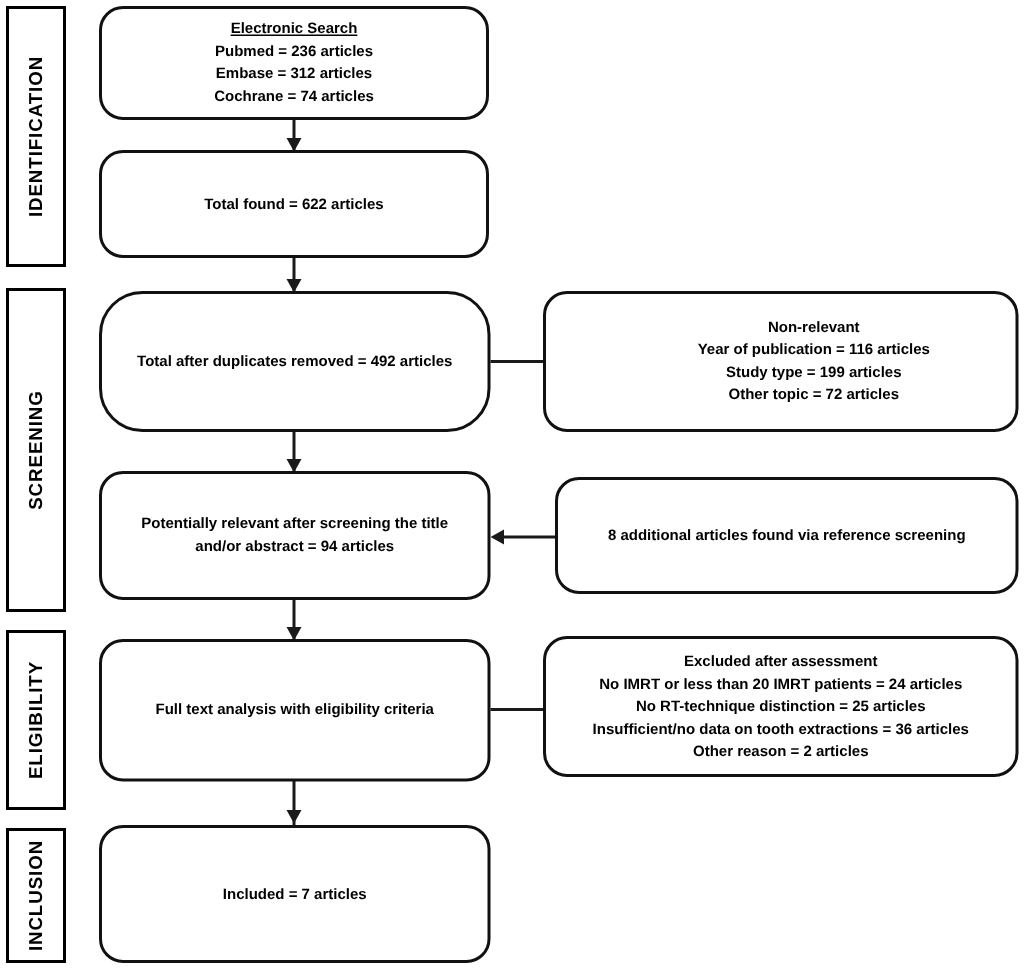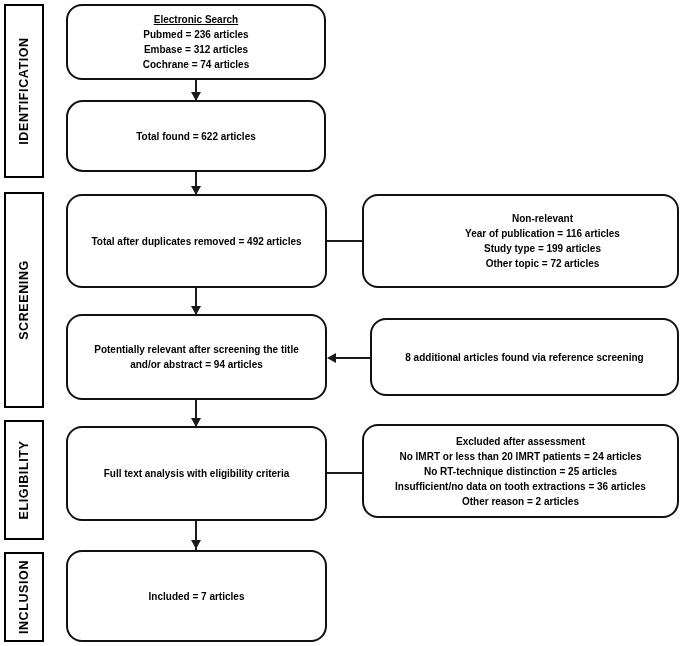--- a/index.html
+++ b/index.html
@@ -153,27 +153,27 @@
 
   <div class="flow-box" style="left:66px; top:4px; width:260px; height:76px;">
     <div class="flow-box-inner">
       <div class="box-line underline">Electronic Search</div>
       <div class="box-line">Pubmed = 236 articles</div>
       <div class="box-line">Embase = 312 articles</div>
       <div class="box-line">Cochrane = 74 articles</div>
     </div>
   </div>
 
-  <div class="flow-box" style="left:66px; top:100px; width:260px; height:72px;border-radius:17px;">
+  <div class="flow-box" style="left:66px; top:100px; width:260px; height:72px;">
     <div class="flow-box-inner">
       <div class="box-line">Total found = 622 articles</div>
     </div>
   </div>
 
-  <div class="flow-box" style="left:66px; top:194px; width:261px; height:94px;">
+  <div class="flow-box" style="left:66px; top:194px; width:261px; height:94px;border-radius:29px;">
     <div class="flow-box-inner">
       <div class="box-line">Total after duplicates removed = 492 articles</div>
     </div>
   </div>
 
   <div class="flow-box" style="left:362px; top:194px; width:317px; height:94px;padding-left:44px;">
     <div class="flow-box-inner">
       <div class="box-line">Non-relevant</div>
       <div class="box-line">Year of publication = 116 articles</div>
       <div class="box-line">Study type = 199 articles</div>

